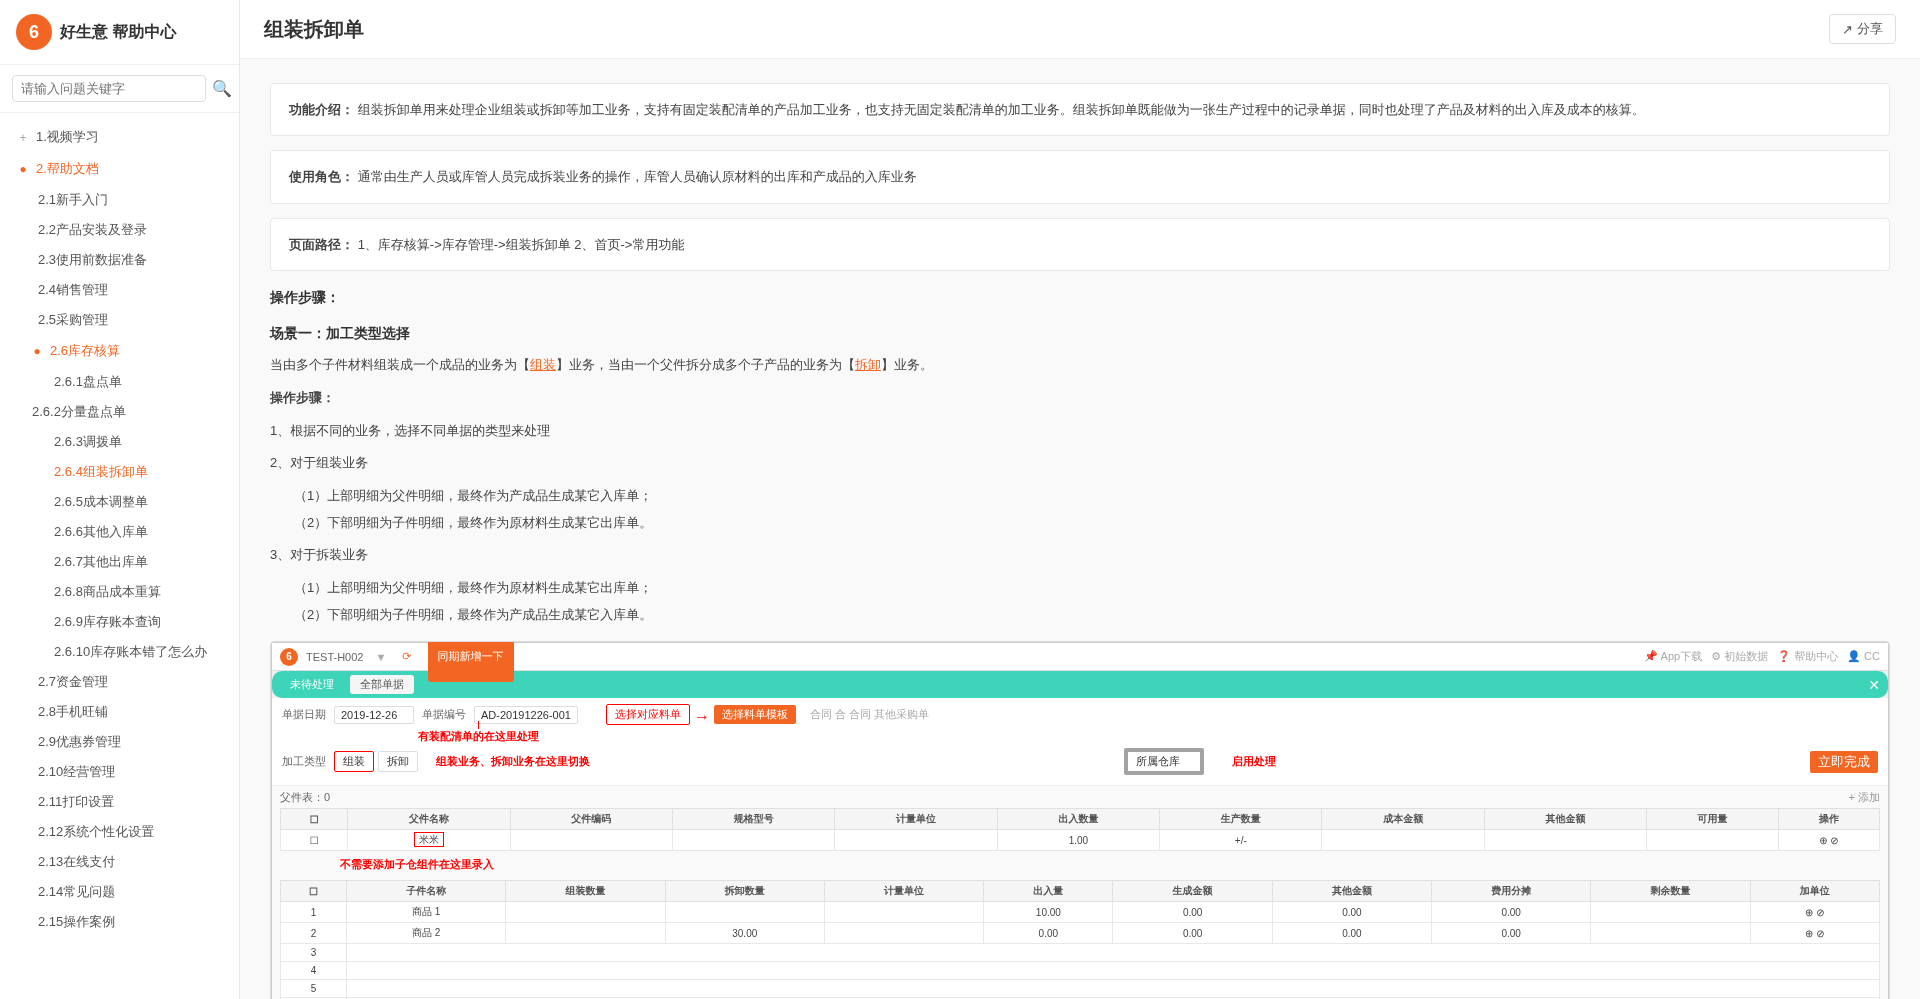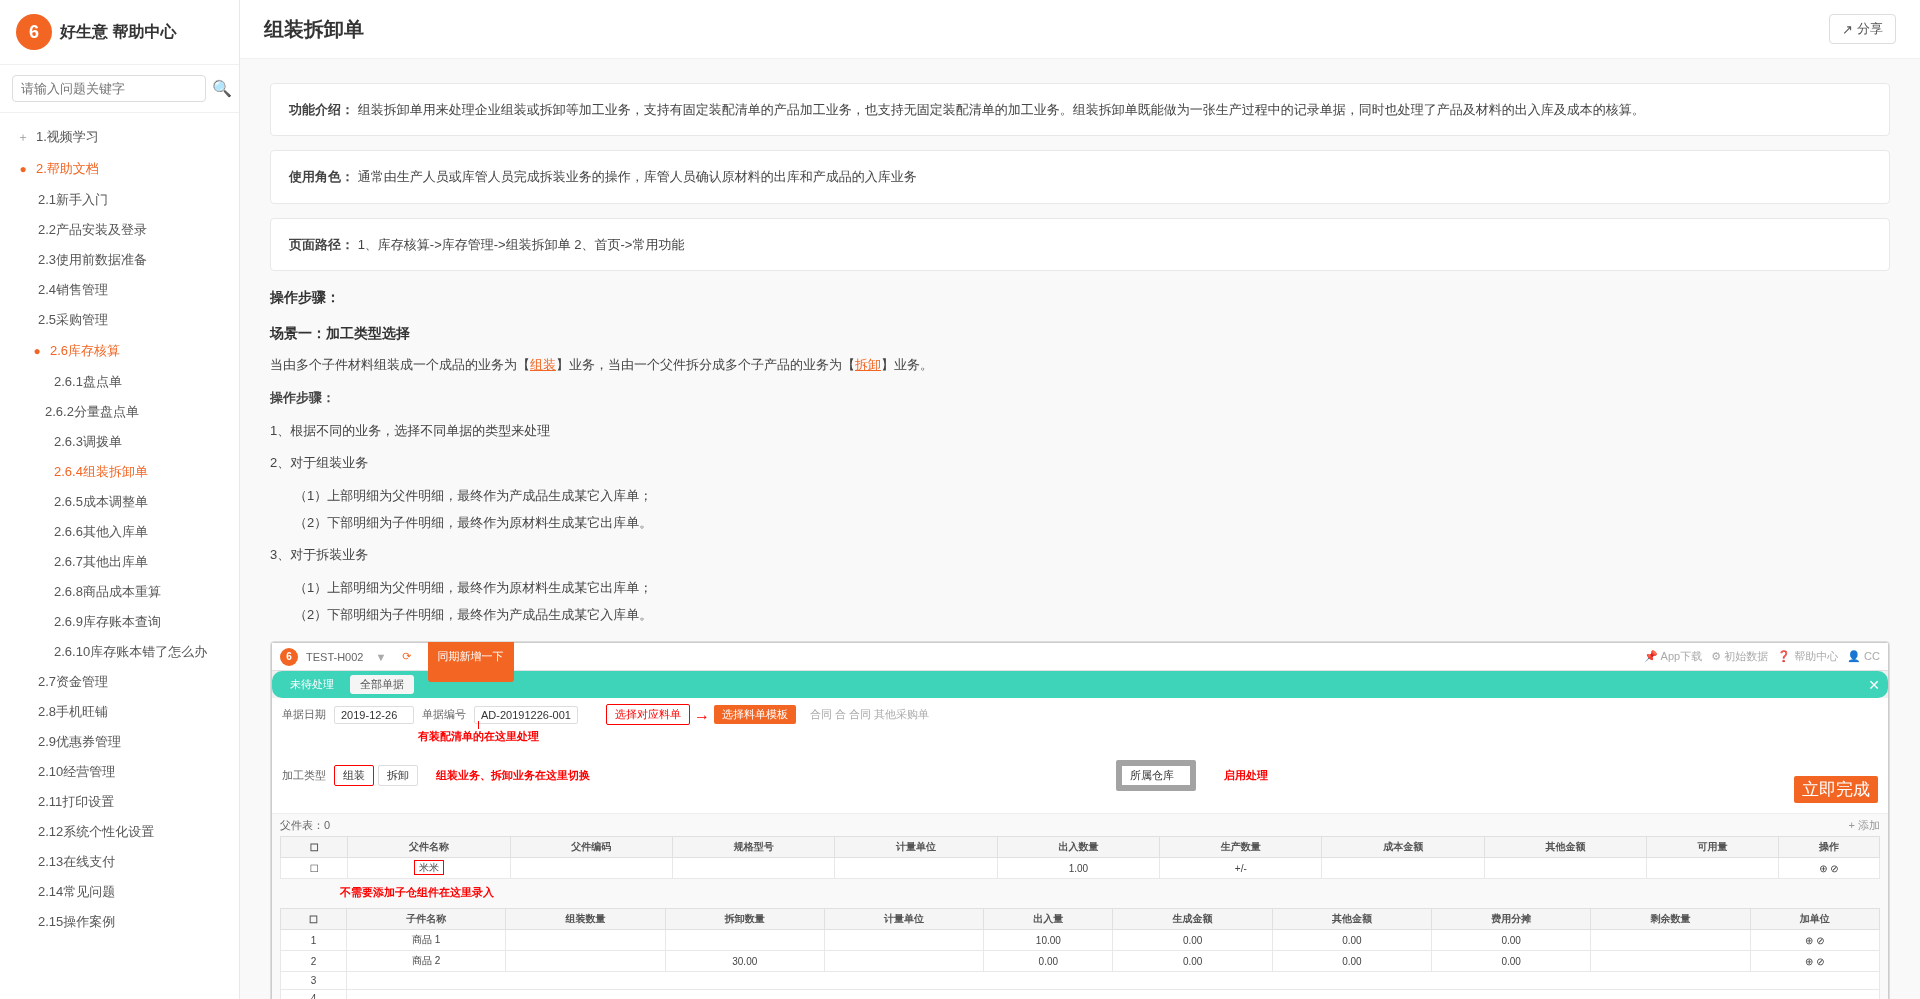--- a/index.html
+++ b/index.html
@@ -273,23 +273,22 @@
       min-width: 80px;
       font-size: 11px;
     }
 
     .orange-btn {
       background: #f26522;
       color: #fff;
       border: none;
       padding: 2px 8px;
       border-radius: 2px;
-      font-size: 17px;
+      font-size: 13px;
       cursor: pointer;
-      margin-top: 28px;
     }
 
     .table-sim {
       width: 100%;
       border-collapse: collapse;
       font-size: 10px;
       background: #fff;
     }
 
     .table-sim th {
@@ -355,21 +354,21 @@
       <a class="nav-sub-item">2.2产品安装及登录</a>
       <a class="nav-sub-item">2.3使用前数据准备</a>
       <a class="nav-sub-item">2.4销售管理</a>
       <a class="nav-sub-item">2.5采购管理</a>
 
       <div class="nav-item active" style="padding-left:30px;">
         <span class="toggle-icon" style="color:#f26522;">●</span>
         <span style="color:#f26522;">2.6库存核算</span>
       </div>
       <a class="nav-sub-item" style="padding-left:54px;">2.6.1盘点单</a>
-      <a class="nav-sub-item" style="padding-left:45px;">2.6.2分量盘点单</a>
+      <a class="nav-sub-item" style="padding-left:32px;">2.6.2分量盘点单</a>
       <a class="nav-sub-item" style="padding-left:54px;">2.6.3调拨单</a>
       <a class="nav-sub-item active" style="padding-left:54px; color:#f26522;">2.6.4组装拆卸单</a>
       <a class="nav-sub-item" style="padding-left:54px;">2.6.5成本调整单</a>
       <a class="nav-sub-item" style="padding-left:54px;">2.6.6其他入库单</a>
       <a class="nav-sub-item" style="padding-left:54px;">2.6.7其他出库单</a>
       <a class="nav-sub-item" style="padding-left:54px;">2.6.8商品成本重算</a>
       <a class="nav-sub-item" style="padding-left:54px;">2.6.9库存账本查询</a>
       <a class="nav-sub-item" style="padding-left:54px;">2.6.10库存账本错了怎么办</a>
 
       <a class="nav-sub-item">2.7资金管理</a>
@@ -477,21 +476,21 @@
             </div>
           </div>
           <div class="form-row" style="margin-top:4px;">
             <span class="form-label">加工类型</span>
             <div style="display:flex; gap:4px; align-items:center;">
               <div style="border:1.5px solid red; padding:2px 8px; font-size:11px; border-radius:2px; background:#fff;">组装</div>
               <div style="border:1px solid #ddd; padding:2px 8px; font-size:11px; border-radius:2px; background:#fff;">拆卸</div>
             </div>
             <span style="color:red; font-size:11px; font-weight:bold; margin-left:10px;">组装业务、拆卸业务在这里切换</span>
             <span style="flex:1;"></span>
-            <div style="border:6px solid #a3a3a3; background:#fff; padding:2px 8px; border-radius:2px; font-size:11px; min-width:80px;">所属仓库</div>
+            <div style="border:4px solid #a3a3a3; background:#fff; padding:2px 8px; border-radius:2px; font-size:11px; min-width:80px;">所属仓库</div>
             <div style="color:red; font-size:11px; font-weight:bold; margin-left:20px;">启用处理</div>
             <span style="flex:1;"></span>
             <button class="orange-btn">立即完成</button>
           </div>
         </div>
 
         <div style="padding:4px 8px; background:#f9f9f9;">
           <div style="display:flex; align-items:center; justify-content:space-between; margin-bottom:3px;">
             <span style="font-size:11px; color:#666;">父件表：0</span>
             <span style="font-size:11px; color:#999;">+ 添加</span>

